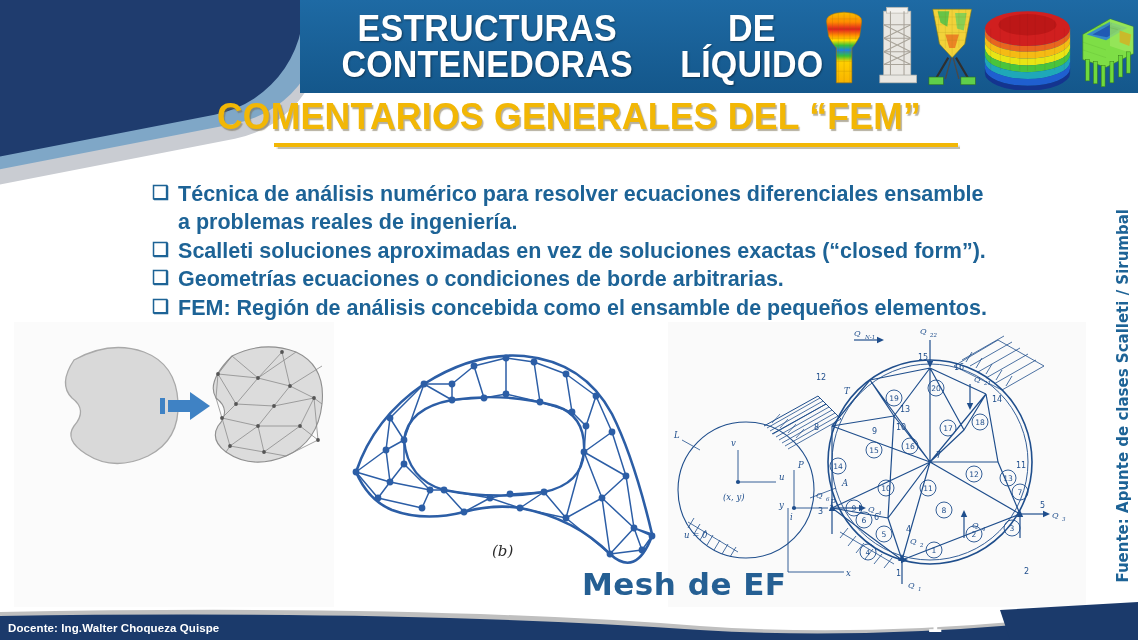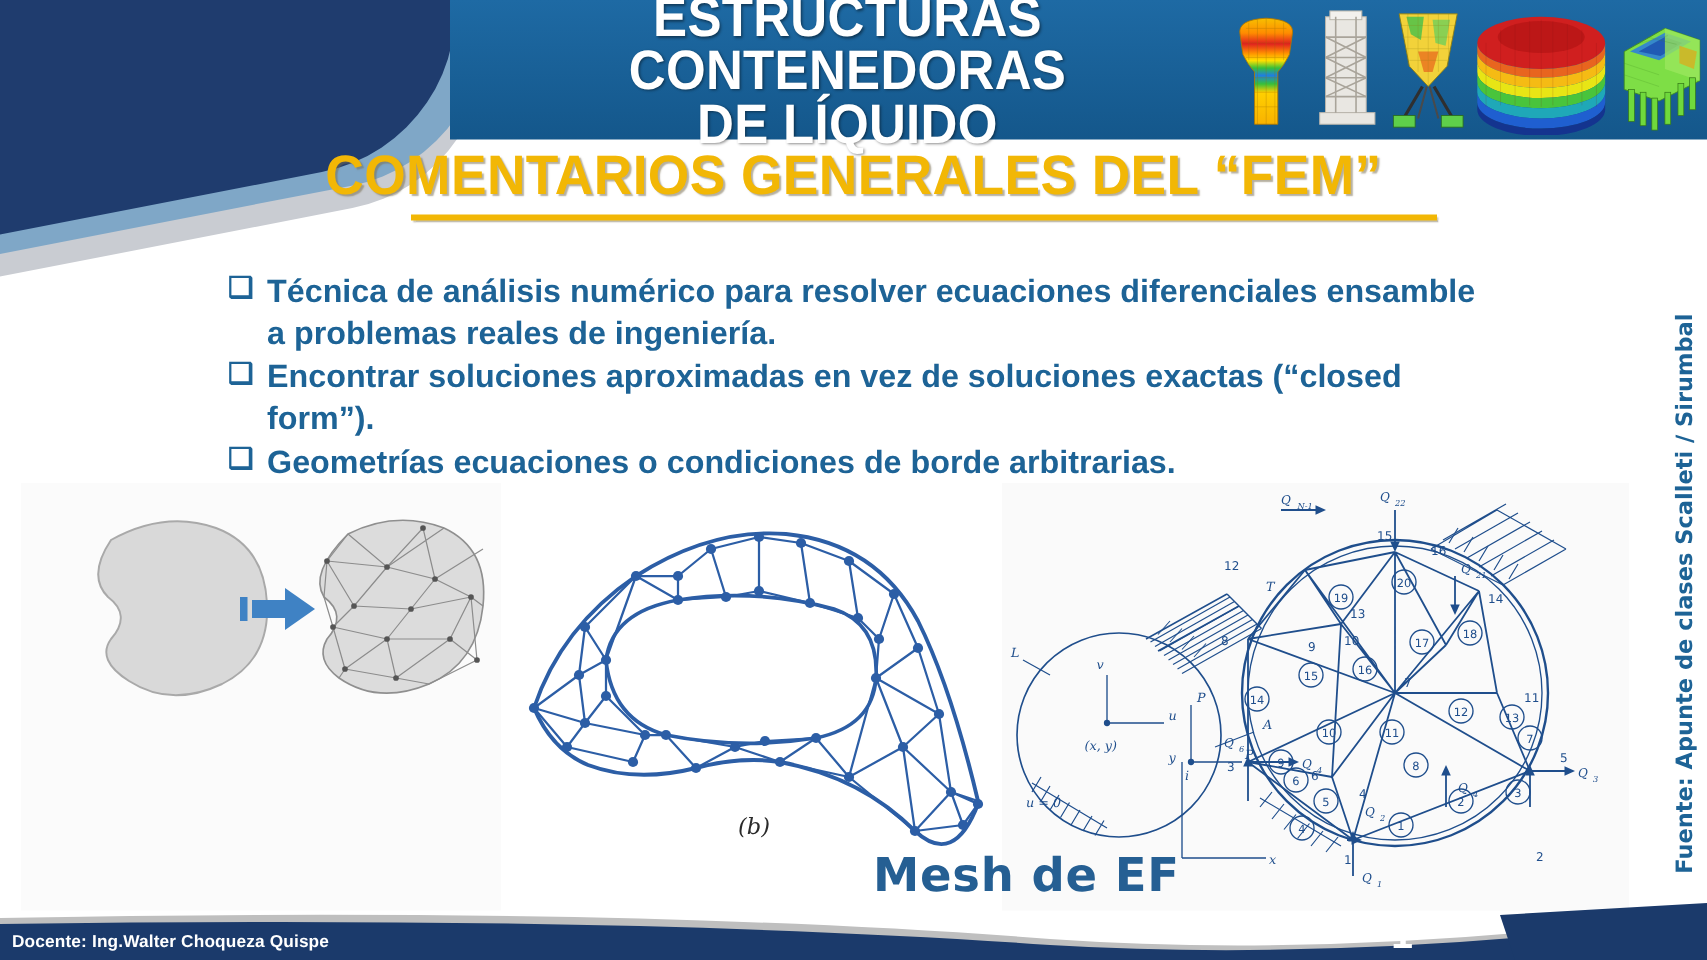--- a/index.html
+++ b/index.html
@@ -1,21 +1,21 @@
 <!DOCTYPE html>
 <html><head>
 <meta charset="utf-8">
 <style>
   html,body{margin:0;padding:0;background:#fff;}
   body{width:1138px;height:640px;overflow:hidden;font-family:"Liberation Sans",sans-serif;}
   #slide{position:relative;width:1138px;height:640px;background:#ffffff;overflow:hidden;}
   .hdr-band-grad{position:absolute;left:300px;top:0;width:838px;height:93px;
       background:linear-gradient(180deg,#1e6aa4 0%,#14578b 100%);}
   .hdr-title{position:absolute;left:300px;top:2px;width:530px;height:90px;
-      display:flex;flex-direction:column;align-items:center;justify-content:center;
+      display:flex;flex-direction:row;align-items:center;justify-content:center;
       color:#fff;font-weight:bold;line-height:0.96;text-align:center;
       text-shadow:1px 1px 2px rgba(0,0,0,.45);letter-spacing:.2px;}
   .hdr-title .l1{font-size:37px;transform:scaleX(.92);}
   .hdr-title .l2{font-size:37px;transform:scaleX(.92);}
 
   
   .swoosh-gray{position:absolute;left:-200px;top:-120px;width:520px;height:290px;
       background:#c9ccd2;border-radius:0 0 110px 0;transform:rotate(-11deg);}
   .swoosh-light{position:absolute;left:-200px;top:-130px;width:520px;height:285px;
       background:#7fa7c7;border-radius:0 0 110px 0;transform:rotate(-11deg);}
@@ -172,21 +172,21 @@
   <div class="slide-title">COMENTARIOS GENERALES DEL “FEM”</div>
   <div class="slide-title-ul"></div>
 
   <div class="bullets">
     <div class="b-row">
       <span class="b-mark">❑</span>
       <span class="b-txt">Técnica de análisis numérico para resolver ecuaciones diferenciales ensamble a problemas reales de ingeniería.</span>
     </div>
     <div class="b-row">
       <span class="b-mark">❑</span>
-      <span class="b-txt">Encontrar soluciones aproximadas en vez de soluciones exactas (“closed form”).</span>
+      <span class="b-txt">Scalleti soluciones aproximadas en vez de soluciones exactas (“closed form”).</span>
     </div>
     <div class="b-row">
       <span class="b-mark">❑</span>
       <span class="b-txt">Geometrías ecuaciones o condiciones de borde arbitrarias.</span>
     </div>
     <div class="b-row">
       <span class="b-mark">❑</span>
       <span class="b-txt">FEM: Región de análisis concebida como el ensamble de pequeños elementos.</span>
     </div>
   </div>

